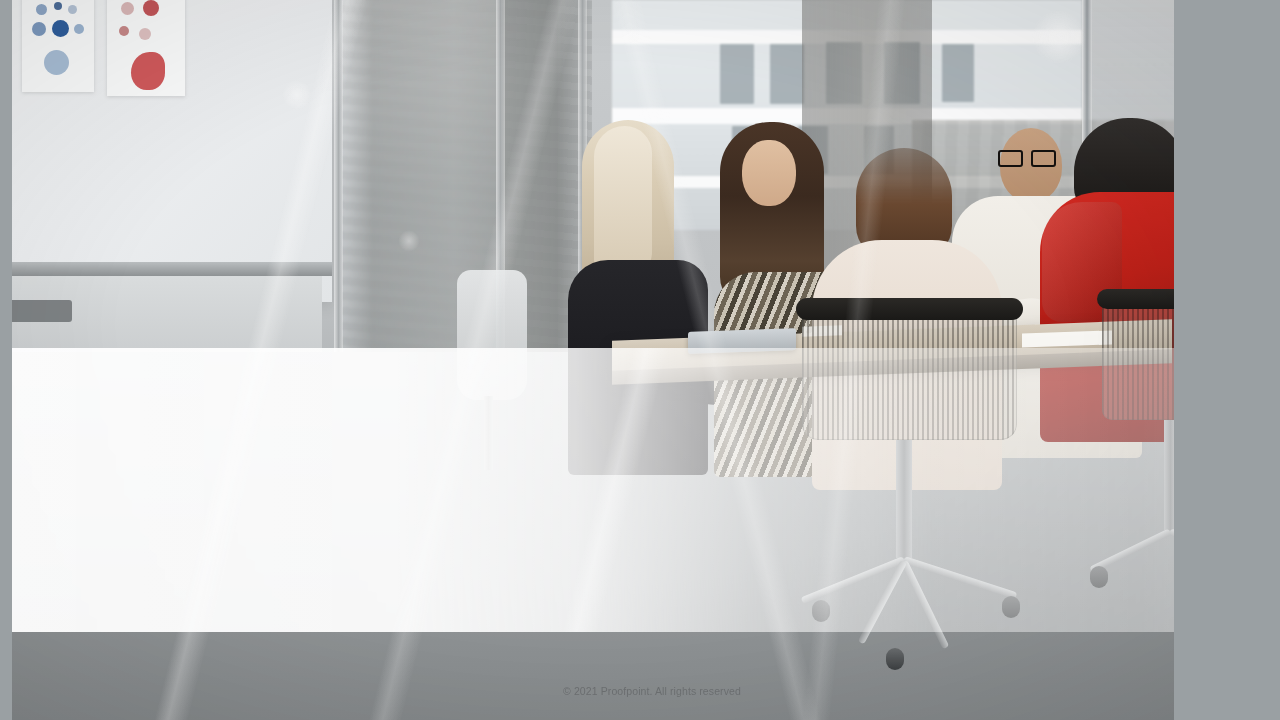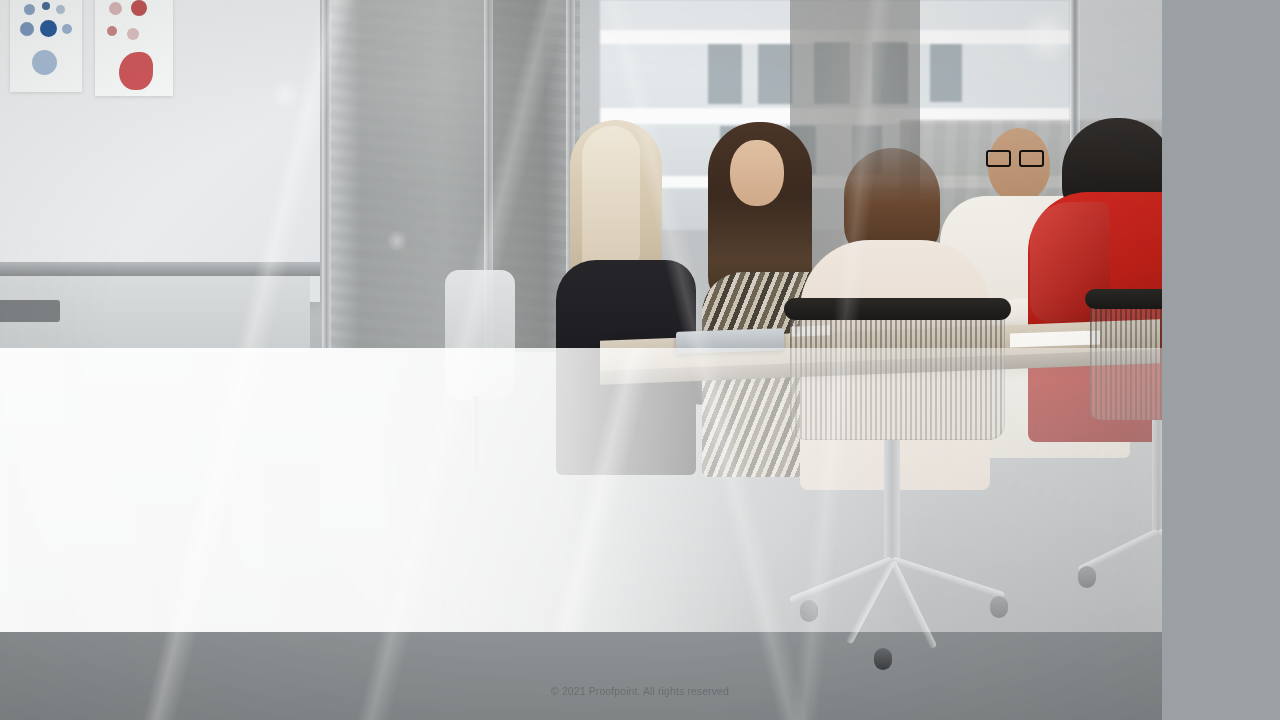--- a/index.html
+++ b/index.html
@@ -5,20 +5,21 @@
 <style>
   * { margin:0; padding:0; box-sizing:border-box; }
   html,body { width:1280px; height:720px; overflow:hidden; background:#9aa0a3; }
   body { font-family:"Liberation Sans", sans-serif; }
 
   #slide {
     position:relative;
     width:1162px; height:720px;
     overflow:hidden;
     background:#fde047;
+    margin-left:12px;
   }
 
   
   .photo { position:absolute; inset:0; overflow:hidden; }
 
   
   .bg-room {
     position:absolute; inset:0;
     background:
       linear-gradient(180deg,#c9ccce 0%, #bfc2c4 40%, #a8acae 62%, #9b9fa1 100%);

